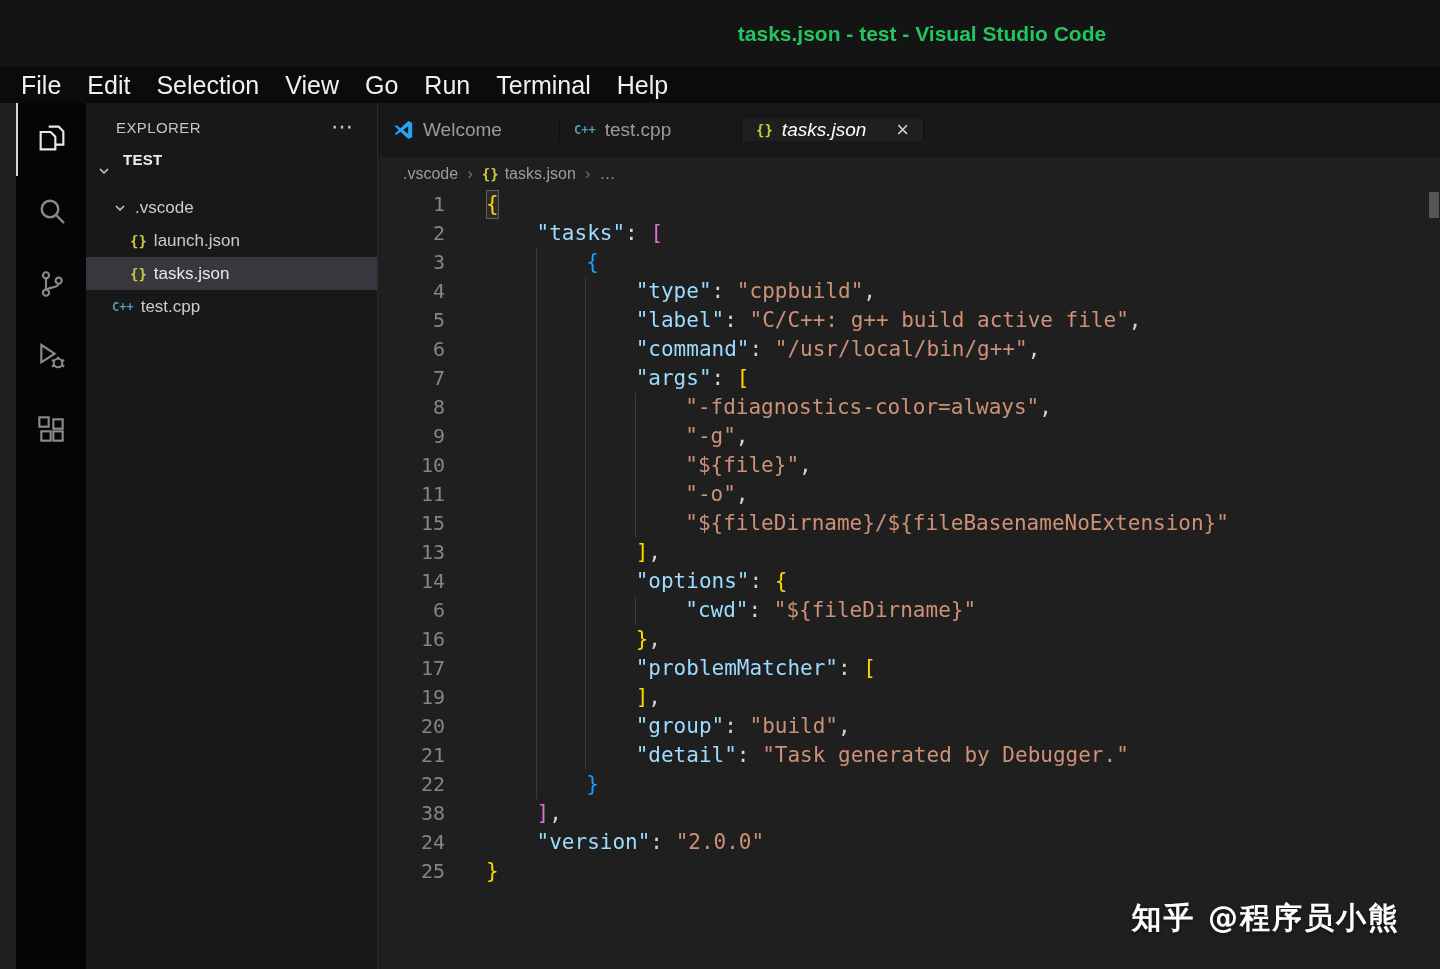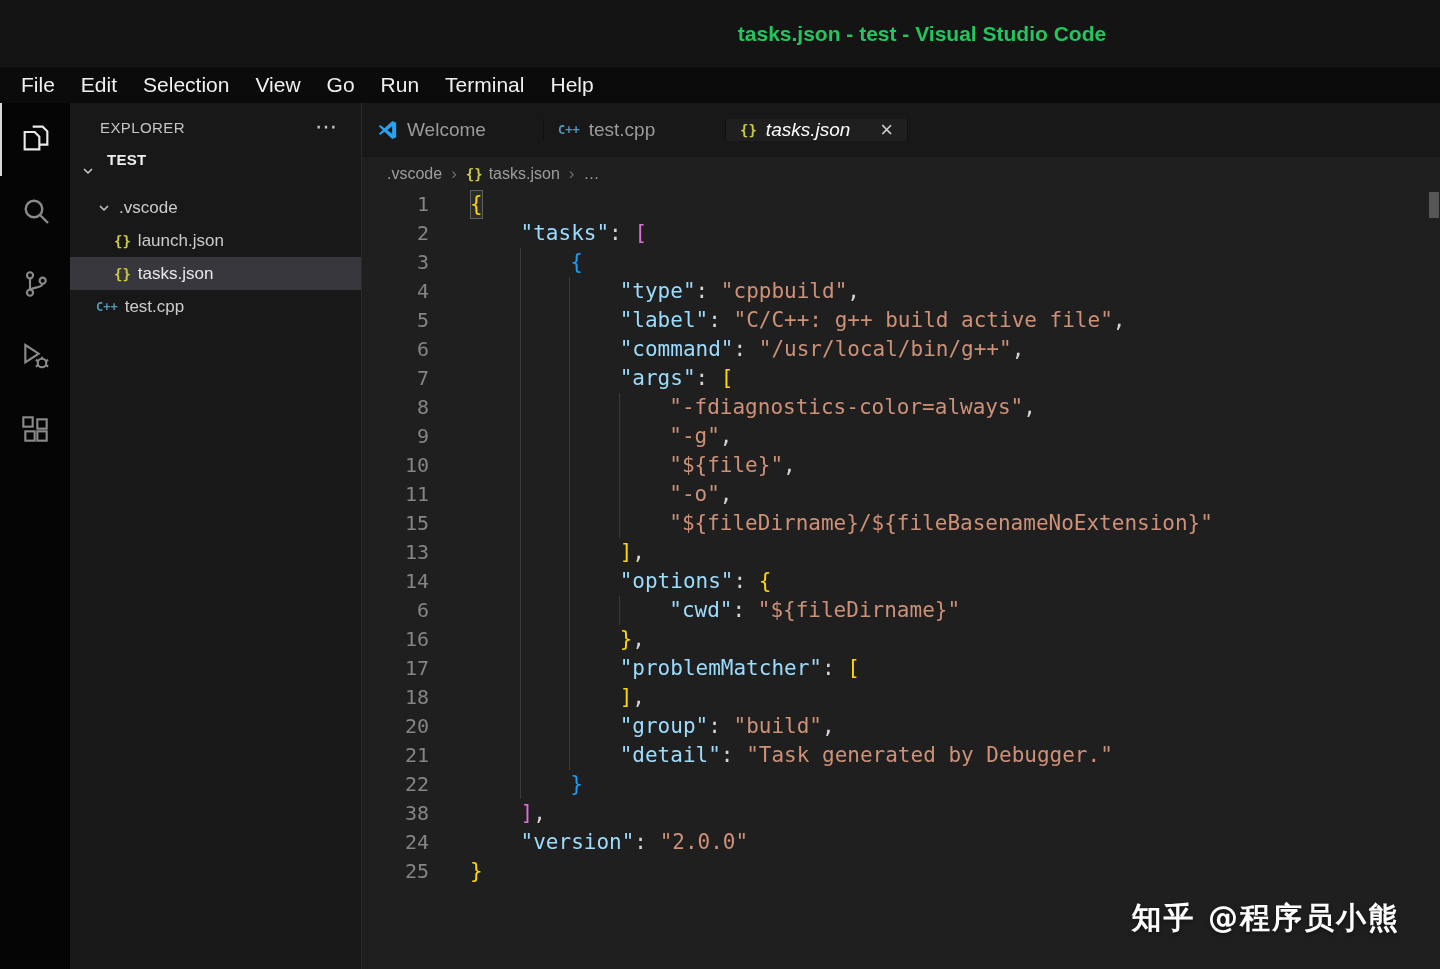--- a/index.html
+++ b/index.html
@@ -4,24 +4,24 @@
 <style>
   *{margin:0;padding:0;box-sizing:border-box;}
   html,body{width:1440px;height:969px;overflow:hidden;background:#1f1f1f;font-family:"Liberation Sans",sans-serif;position:relative;}
 
   
   .titlebar{height:67px;background:#141414;display:flex;align-items:center;justify-content:center;padding-left:404px;}
   .titlebar .title{color:#22c55e;font-weight:bold;font-size:21px;white-space:nowrap;}
 
   
   .menubar{height:36px;background:#0b0b0b;display:flex;align-items:center;padding-left:8px;}
-  .menu-item{color:#f0f0f0;font-size:21px;padding:0 13px;height:100%;display:flex;align-items:center;cursor:pointer;}
-
-  
-  .main{display:flex;height:866px;position:relative;}
+  .menu-item{color:#f0f0f0;font-size:25px;padding:0 13px;height:100%;display:flex;align-items:center;cursor:pointer;}
+
+  
+  .main{display:flex;height:866px;position:relative;padding-left:16px;}
 
   
   .activitybar{width:70px;background:#050505;display:flex;flex-direction:column;flex:none;}
   .ab-item{height:73px;display:flex;align-items:center;justify-content:center;color:#8a8a8a;border-left:2px solid transparent;cursor:pointer;}
   .ab-item.active{color:#e9e9e9;border-left-color:#d7d7d7;}
   .ab-item svg{width:32px;height:32px;}
 
   
   .sidebar{width:292px;background:#181818;border-right:1px solid #2b2b2b;color:#cccccc;flex:none;display:flex;flex-direction:column;}
   .sb-header{height:48px;display:flex;align-items:center;justify-content:space-between;padding:0 24px 0 30px;}
@@ -261,21 +261,21 @@
           </div>
           <div class="code-line">
             <div class="ln">16</div>
             <div class="lc"><span class="iu"></span><span class="iu ig"></span><span class="iu ig"></span><span class="t-b1">}</span><span class="t-pun">,</span></div>
           </div>
           <div class="code-line">
             <div class="ln">17</div>
             <div class="lc"><span class="iu"></span><span class="iu ig"></span><span class="iu ig"></span><span class="t-key">"problemMatcher"</span><span class="t-pun">: </span><span class="t-b1">[</span></div>
           </div>
           <div class="code-line">
-            <div class="ln">18</div>
+            <div class="ln">19</div>
             <div class="lc"><span class="iu"></span><span class="iu ig"></span><span class="iu ig"></span><span class="t-b1">]</span><span class="t-pun">,</span></div>
           </div>
           <div class="code-line">
             <div class="ln">20</div>
             <div class="lc"><span class="iu"></span><span class="iu ig"></span><span class="iu ig"></span><span class="t-key">"group"</span><span class="t-pun">: </span><span class="t-str">"build"</span><span class="t-pun">,</span></div>
           </div>
           <div class="code-line">
             <div class="ln">21</div>
             <div class="lc"><span class="iu"></span><span class="iu ig"></span><span class="iu ig"></span><span class="t-key">"detail"</span><span class="t-pun">: </span><span class="t-str">"Task generated by Debugger."</span></div>
           </div>

